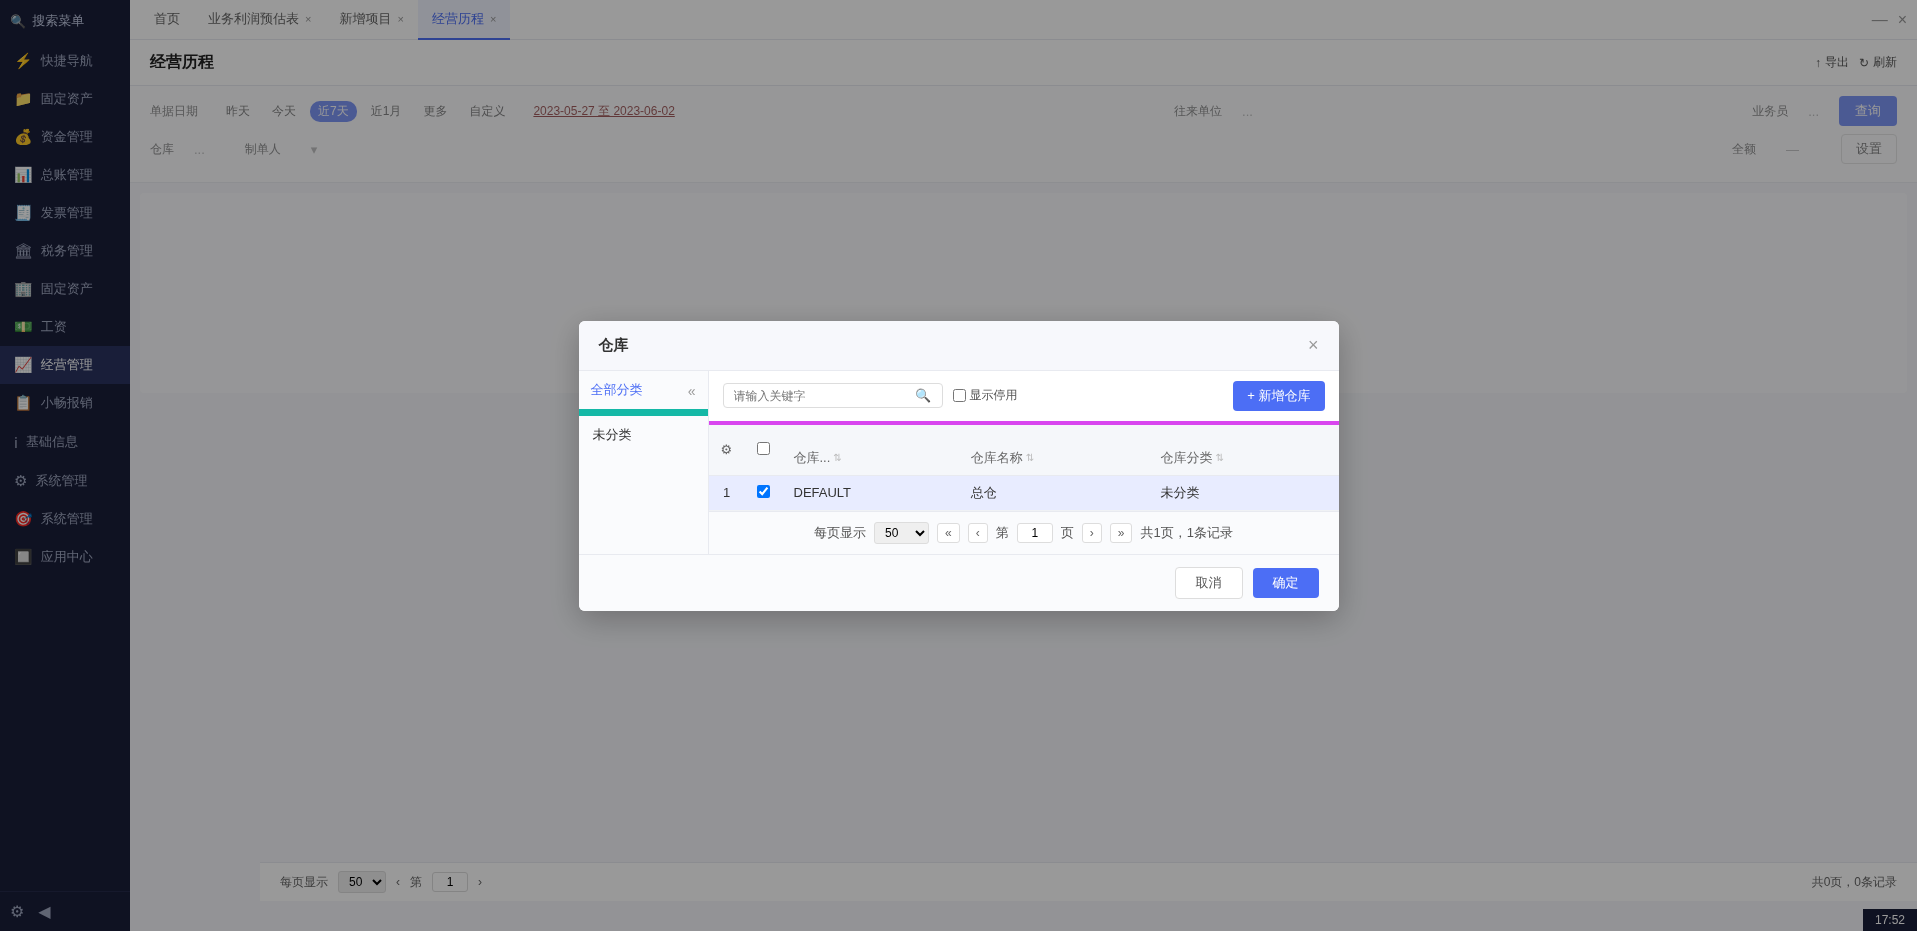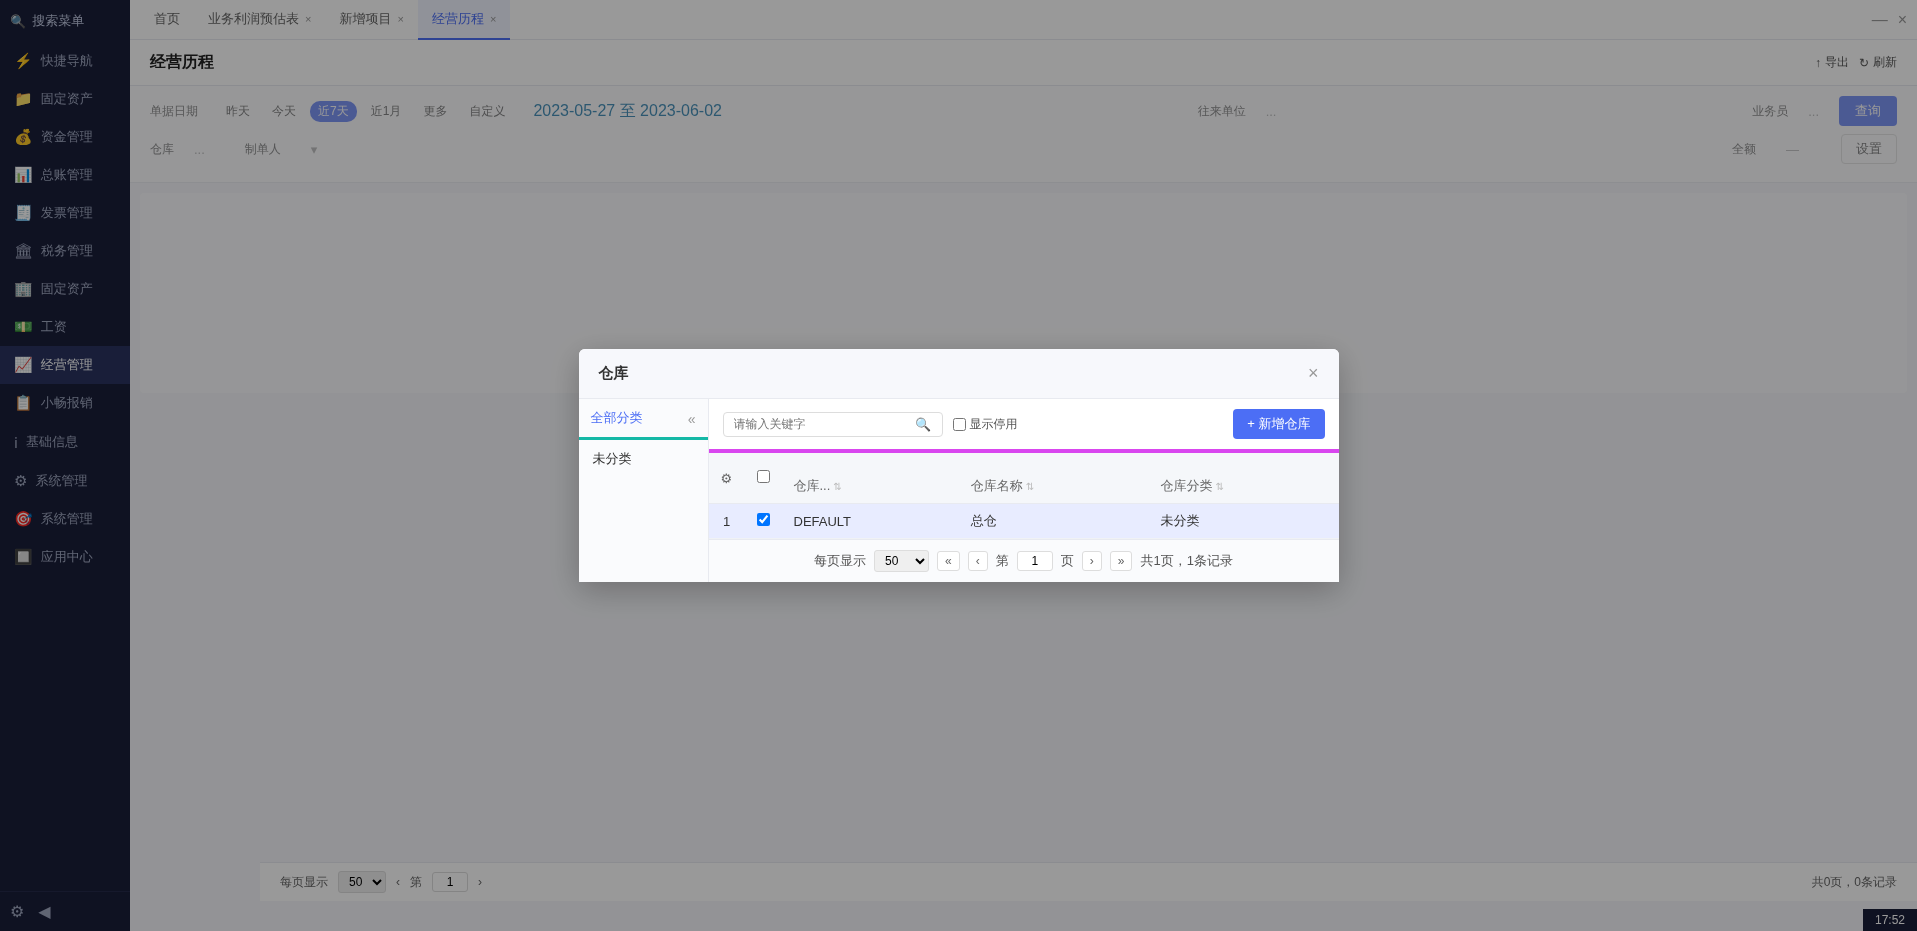--- a/index.html
+++ b/index.html
@@ -130,21 +130,21 @@
     .filter-label { color: #666; font-size: 12px; }
     .filter-dates { display: flex; gap: 6px; }
     .date-btn {
       padding: 2px 8px;
       border-radius: 3px;
       font-size: 12px;
       cursor: pointer;
       color: #555;
     }
     .date-btn.active { background: #4c6ef5; color: #fff; border-radius: 10px; }
-    .date-range { font-size: 16px; color: #0369a1; }
+    .date-range { font-size: 12px; color: #7f1d1d; text-decoration: underline; }
     .filter-dots { color: #aaa; cursor: pointer; }
     .query-btn {
       background: #4c6ef5;
       color: #fff;
       border: none;
       padding: 6px 16px;
       border-radius: 4px;
       cursor: pointer;
       font-size: 13px;
       margin-left: auto;
@@ -218,21 +218,21 @@
       overflow: hidden;
     }
     .left-panel-header {
       padding: 10px 12px;
       display: flex;
       align-items: flex-end;
       justify-content: space-between;
       font-size: 13px;
       color: #4c6ef5;
       font-weight: 500;
-      border-bottom: 3px solid #14b8a6;
+      border-bottom: 7px solid #14b8a6;
     }
     .left-panel-header .collapse-icon { cursor: pointer; color: #999; font-size: 14px; }
     .left-panel-item {
       padding: 10px 14px;
       font-size: 13px;
       color: #333;
       cursor: pointer;
     }
 
     
@@ -632,16 +632,20 @@
               <span>第</span>
               <input class="page-input" value="1" style="">
               <span>页</span>
               <button class="page-nav-btn">›</button>
               <button class="page-nav-btn">»</button>
               <span>共1页，1条记录</span>
             </div>
           </div>
         </div>
 
+        <div class="modal-footer">
+          <button class="btn-cancel">取消</button>
+          <button class="btn-confirm">确定</button>
+        </div>
       </div>
     </div>
   </div>
 </div>
 
 </body></html>

